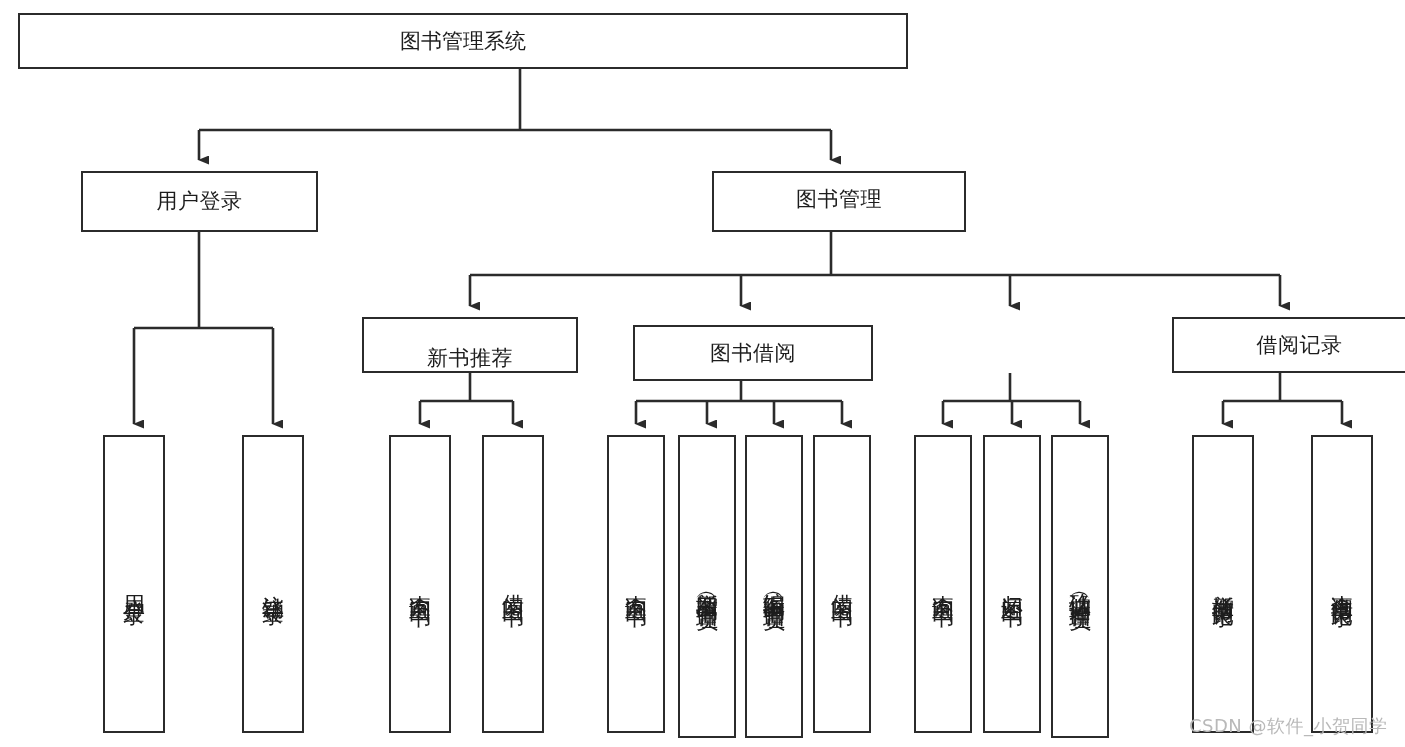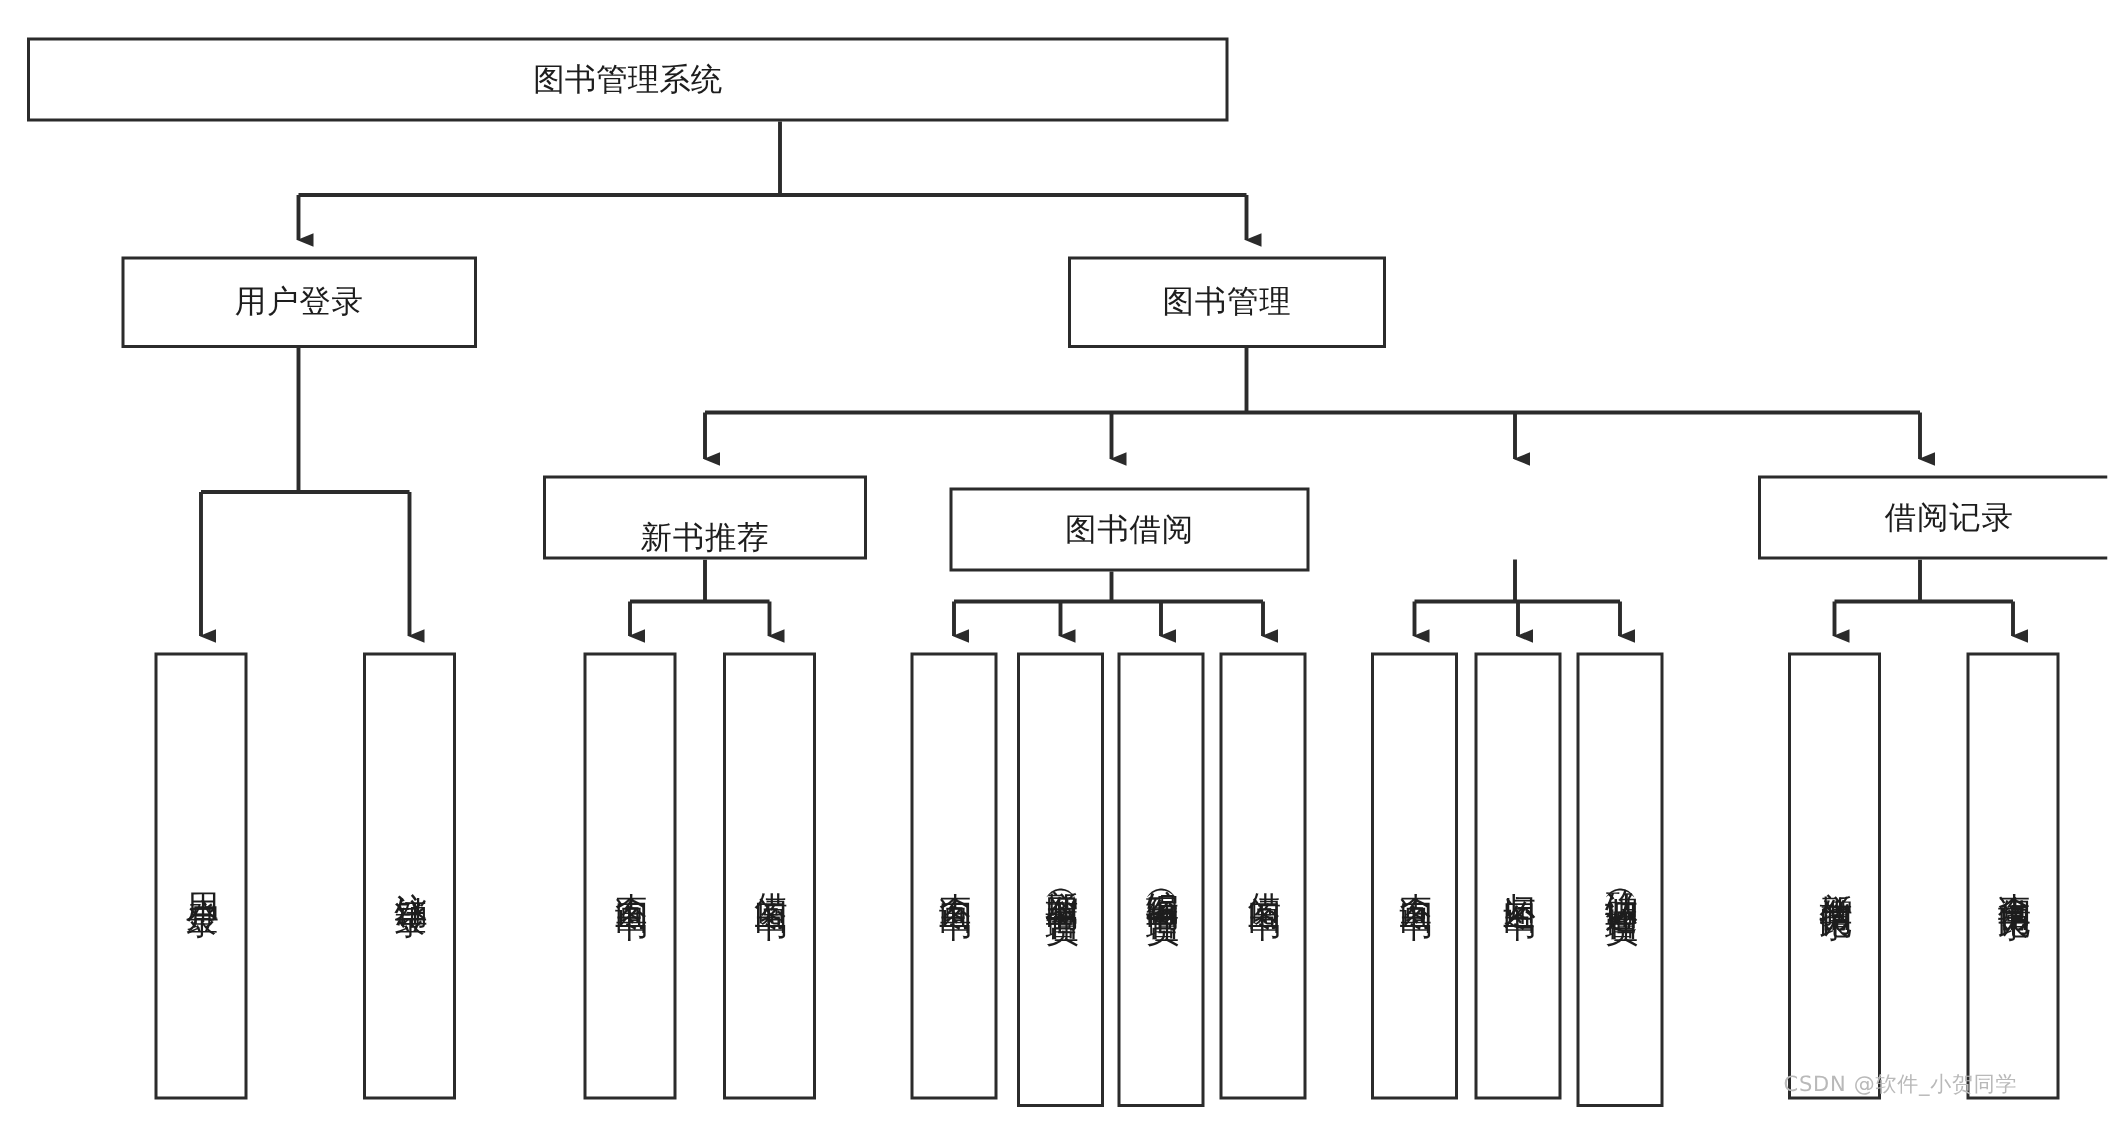--- a/index.html
+++ b/index.html
@@ -56,21 +56,21 @@
     white-space: nowrap;
     text-align: center;
   }
   .node-v.tall .vtext {
     letter-spacing: 2.5px;
   }
   .watermark {
     position: absolute;
     left: 1189px;
     top: 714px;
-    font-size: 14px;
+    font-size: 18px;
     color: #b9b9b9;
     white-space: nowrap;
     letter-spacing: 0.5px;
   }
 </style>
 </head>
 <body>
 
 <div id="diagram-root">
 
@@ -117,28 +117,28 @@
       <path d="M 1012 401 L 1012 424" marker-end="url(#arrow)"></path>
       <path d="M 1080 401 L 1080 424" marker-end="url(#arrow)"></path>
 
       <path d="M 1280 373 L 1280 401"></path>
       <path d="M 1223 401 L 1342 401"></path>
       <path d="M 1223 401 L 1223 424" marker-end="url(#arrow)"></path>
       <path d="M 1342 401 L 1342 424" marker-end="url(#arrow)"></path>
     </g>
   </svg>
 
-  <div class="node node-root" style="left:18px; top:25px; width:801px; height:56px;">
+  <div class="node node-root" style="left:18px; top:13px; width:890px; height:56px;">
     <span>图书管理系统</span>
   </div>
 
   <div class="node node-h" style="left:81px; top:171px; width:237px; height:61px;">
     <span>用户登录</span>
   </div>
-  <div class="node node-h" style="left:712px; top:171px; width:212px; height:61px;">
+  <div class="node node-h" style="left:712px; top:171px; width:254px; height:61px;font-family:Liberation Mono, monospace;">
     <span>图书管理</span>
   </div>
 
   <div class="node node-h" style="left:362px; top:317px; width:216px; height:56px;align-items:flex-end;">
     <span>新书推荐</span>
   </div>
   <div class="node node-h" style="left:633px; top:325px; width:240px; height:56px;">
     <span>图书借阅</span>
   </div>
   <div class="node node-h" style="left:1172px; top:317px; width:255px; height:56px;">

